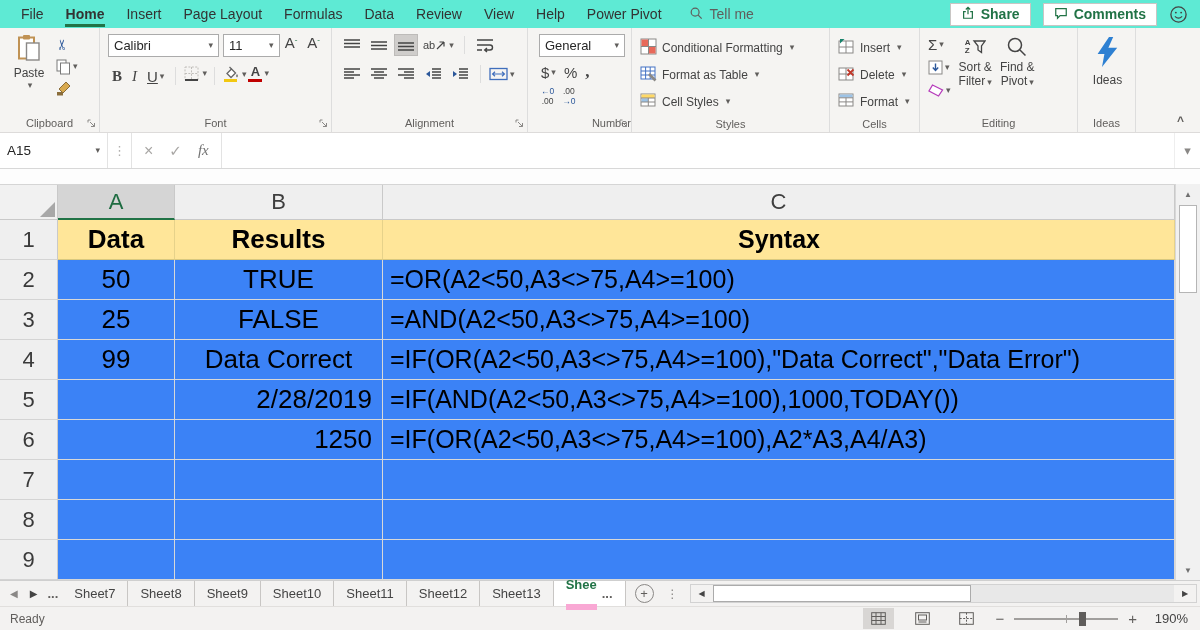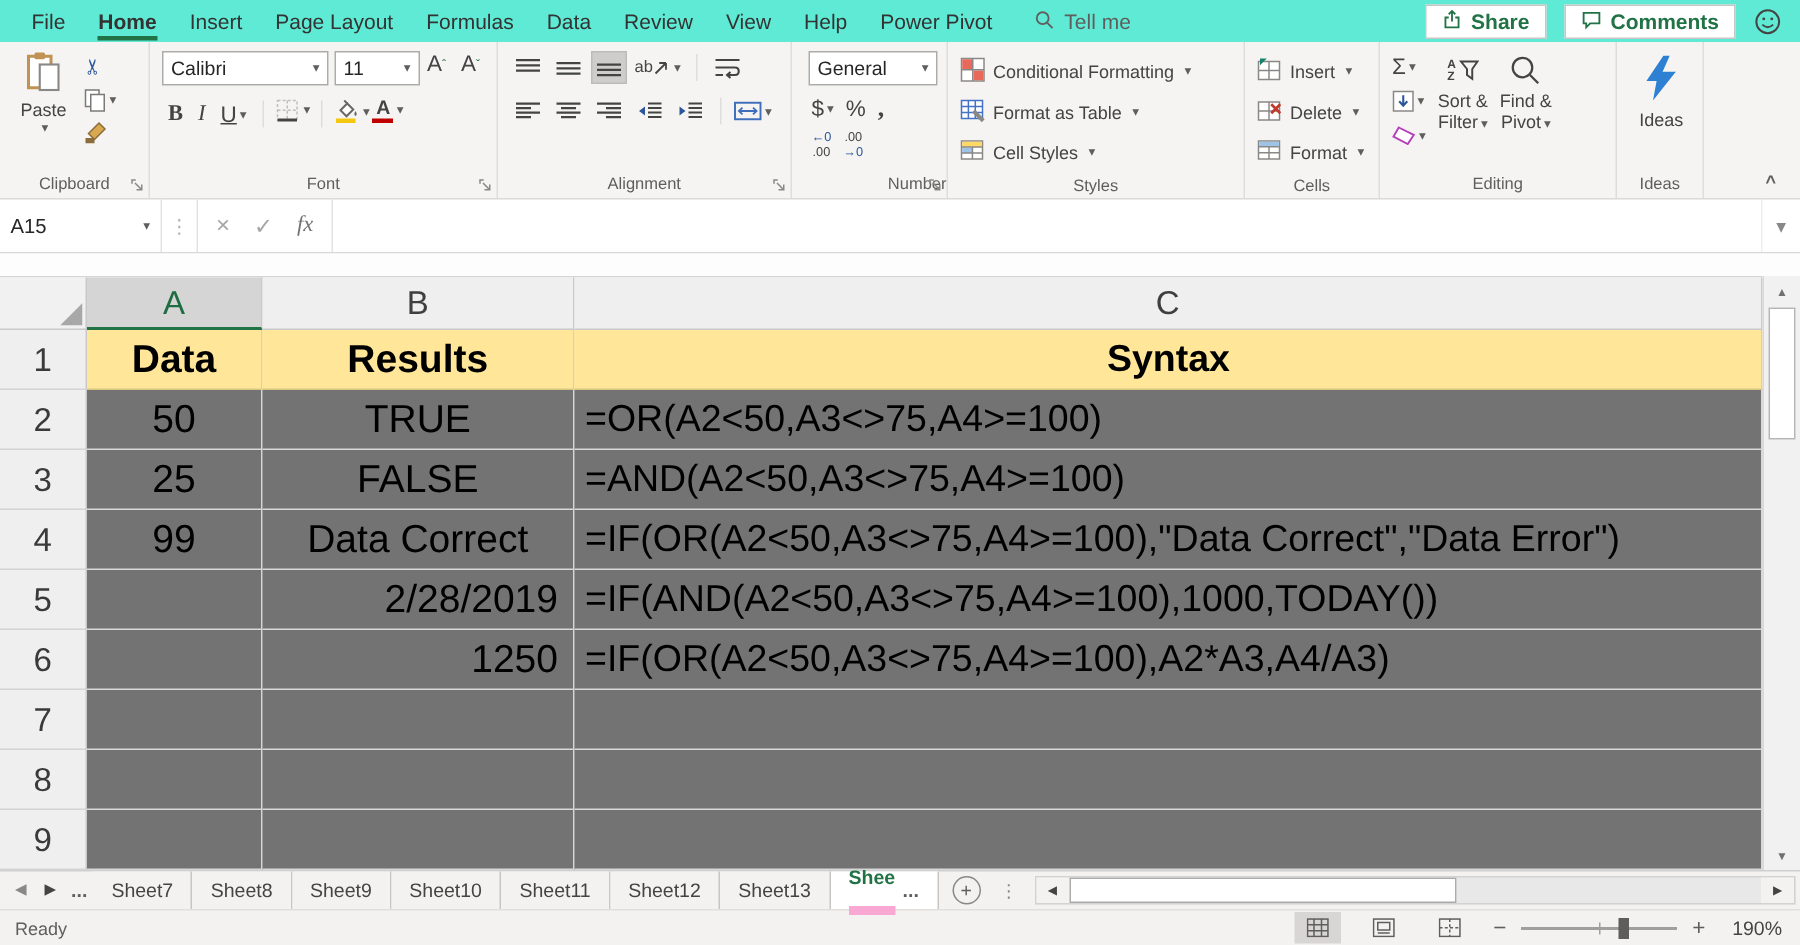--- a/index.html
+++ b/index.html
@@ -108,21 +108,21 @@
   .ghead{display:flex;height:36px;border-top:1px solid #d5d5d5;}
   .hcell{background:#efefef;border-right:1px solid #c9c9c9;border-bottom:1px solid #c9c9c9;display:flex;align-items:center;justify-content:center;font-size:22px;color:#3f3f3f;}
   .corner{width:58px;position:relative;background:#f1f1f1;border-right:1px solid #c9c9c9;border-bottom:1px solid #c9c9c9;}
   .corner svg{position:absolute;right:2px;bottom:2px;}
   .chA{width:117px;}
   .chA.selcol{background:#d5d5d5;border-bottom:2px solid #217346;color:#1e6c41;}
   .chB{width:208px;}
   .chC{flex:1;}
   .grow{display:flex;height:40px;}
   .rh{width:58px;background:#efefef;border-right:1px solid #c9c9c9;border-bottom:1px solid #d4d4d4;display:flex;align-items:center;justify-content:center;font-size:22px;color:#3a3a3a;}
-  .cell{background:#737373;border-right:1px solid #d8d8d8;border-bottom:1px solid #d8d8d8;display:flex;align-items:center;font-size:26px;color:#000;padding:0 6px;overflow:hidden;white-space:nowrap;}
+  .cell{background:#3b82f6;border-right:1px solid #d8d8d8;border-bottom:1px solid #d8d8d8;display:flex;align-items:center;font-size:26px;color:#000;padding:0 6px;overflow:hidden;white-space:nowrap;}
   .ca{width:117px;justify-content:center;}
   .cb{width:208px;justify-content:center;}
   .cb.rnum{justify-content:flex-end;padding-right:10px;}
   .cc{flex:1;font-size:25px;padding-left:7px;}
   .grow.hdr .cell{background:#FFE699;font-weight:700;justify-content:center;border-right-color:#e6d28a;border-bottom-color:#d8c87f;}
   .vscroll{position:absolute;top:0;right:0;width:25px;height:100%;background:#f1f1f1;border-left:1px solid #d8d8d8;display:flex;flex-direction:column;}
   .varrow{height:20px;display:flex;align-items:center;justify-content:center;font-size:8px;color:#707070;}
   .vthumb{margin:1px 3px;height:88px;background:#fff;border:1px solid #b5b5b5;}
   .vbottom{margin-top:auto;}
 

